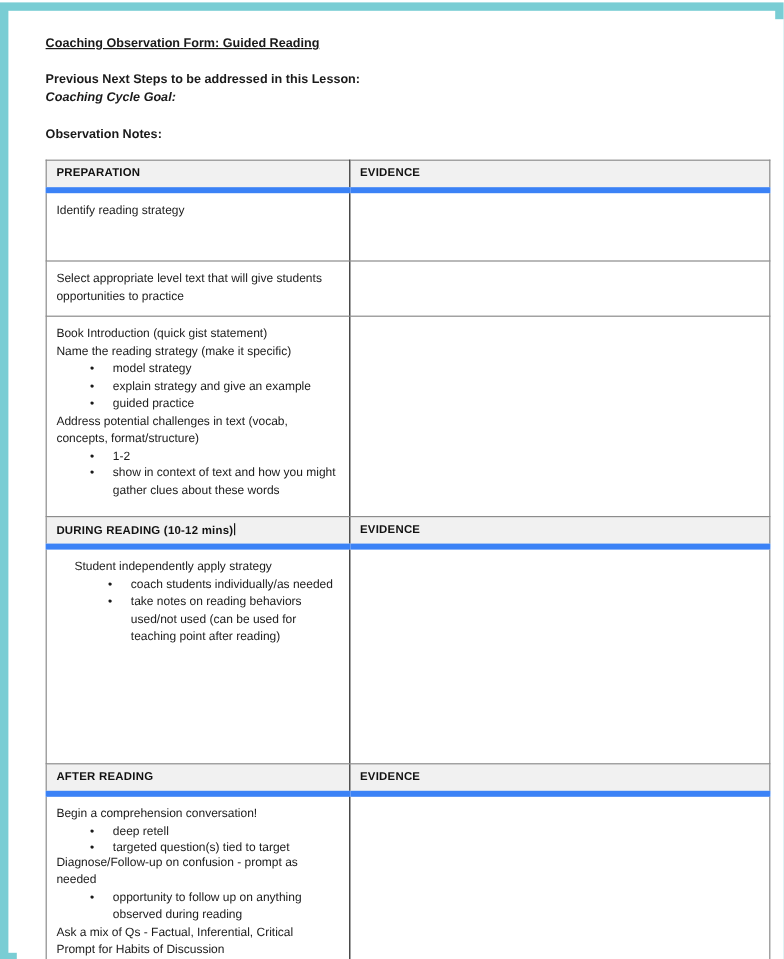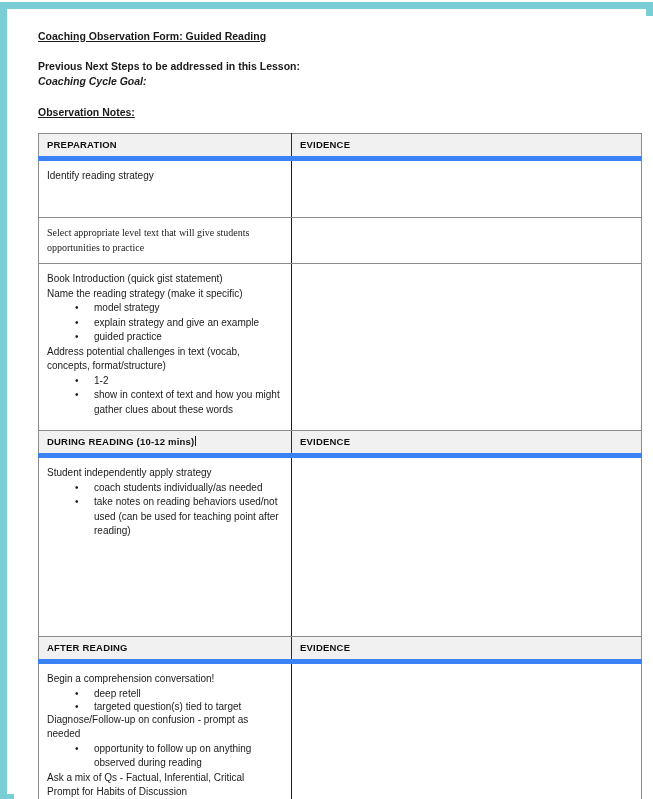--- a/index.html
+++ b/index.html
@@ -51,21 +51,20 @@
     font-weight: bold;
     font-style: italic;
     margin-top: 1px;
   }
   .head-prev {
     font-weight: bold;
     margin-top: 16px;
   }
   .head-notes {
     font-weight: bold;
-    text-decoration: underline;
     margin-top: 17px;
   }
 
   
   .form-table {
     margin-top: 14px;
     width: 603px;
     border-collapse: collapse;
     table-layout: fixed;
   }
@@ -173,21 +172,21 @@
               <div class="cell-body">
                 <div class="line">Identify reading strategy</div>
               </div>
             </td>
             <td>
               <div class="cell-body"></div>
             </td>
           </tr>
 
           <tr class="body-row">
-            <td class="cell-left" style="height:44px;font-family:Liberation Serif, serif;">
+            <td class="cell-left" style="height:44px;">
               <div class="cell-body">
                 <div class="line">Select appropriate level text that will give students opportunities to practice</div>
               </div>
             </td>
             <td>
               <div class="cell-body"></div>
             </td>
           </tr>
 
 
@@ -216,21 +215,21 @@
           <tr class="section-head">
             <td class="cell-left">
               <div class="sec-label"><span>DURING READING (10-12 mins)</span><span class="caret"></span></div>
             </td>
             <td>
               <div class="sec-label">EVIDENCE</div>
             </td>
           </tr>
 
           <tr class="body-row">
-            <td class="cell-left" style="height:178px;">
+            <td class="cell-left" style="height:178px;padding-left:15px;">
               <div class="cell-body">
                 <div class="line">Student independently apply strategy</div>
                 <ul class="bullets">
                   <li>coach students individually/as needed</li>
                   <li>take notes on reading behaviors used/not used (can be used for teaching point after reading)</li>
                 </ul>
               </div>
             </td>
             <td>
               <div class="cell-body"></div>

